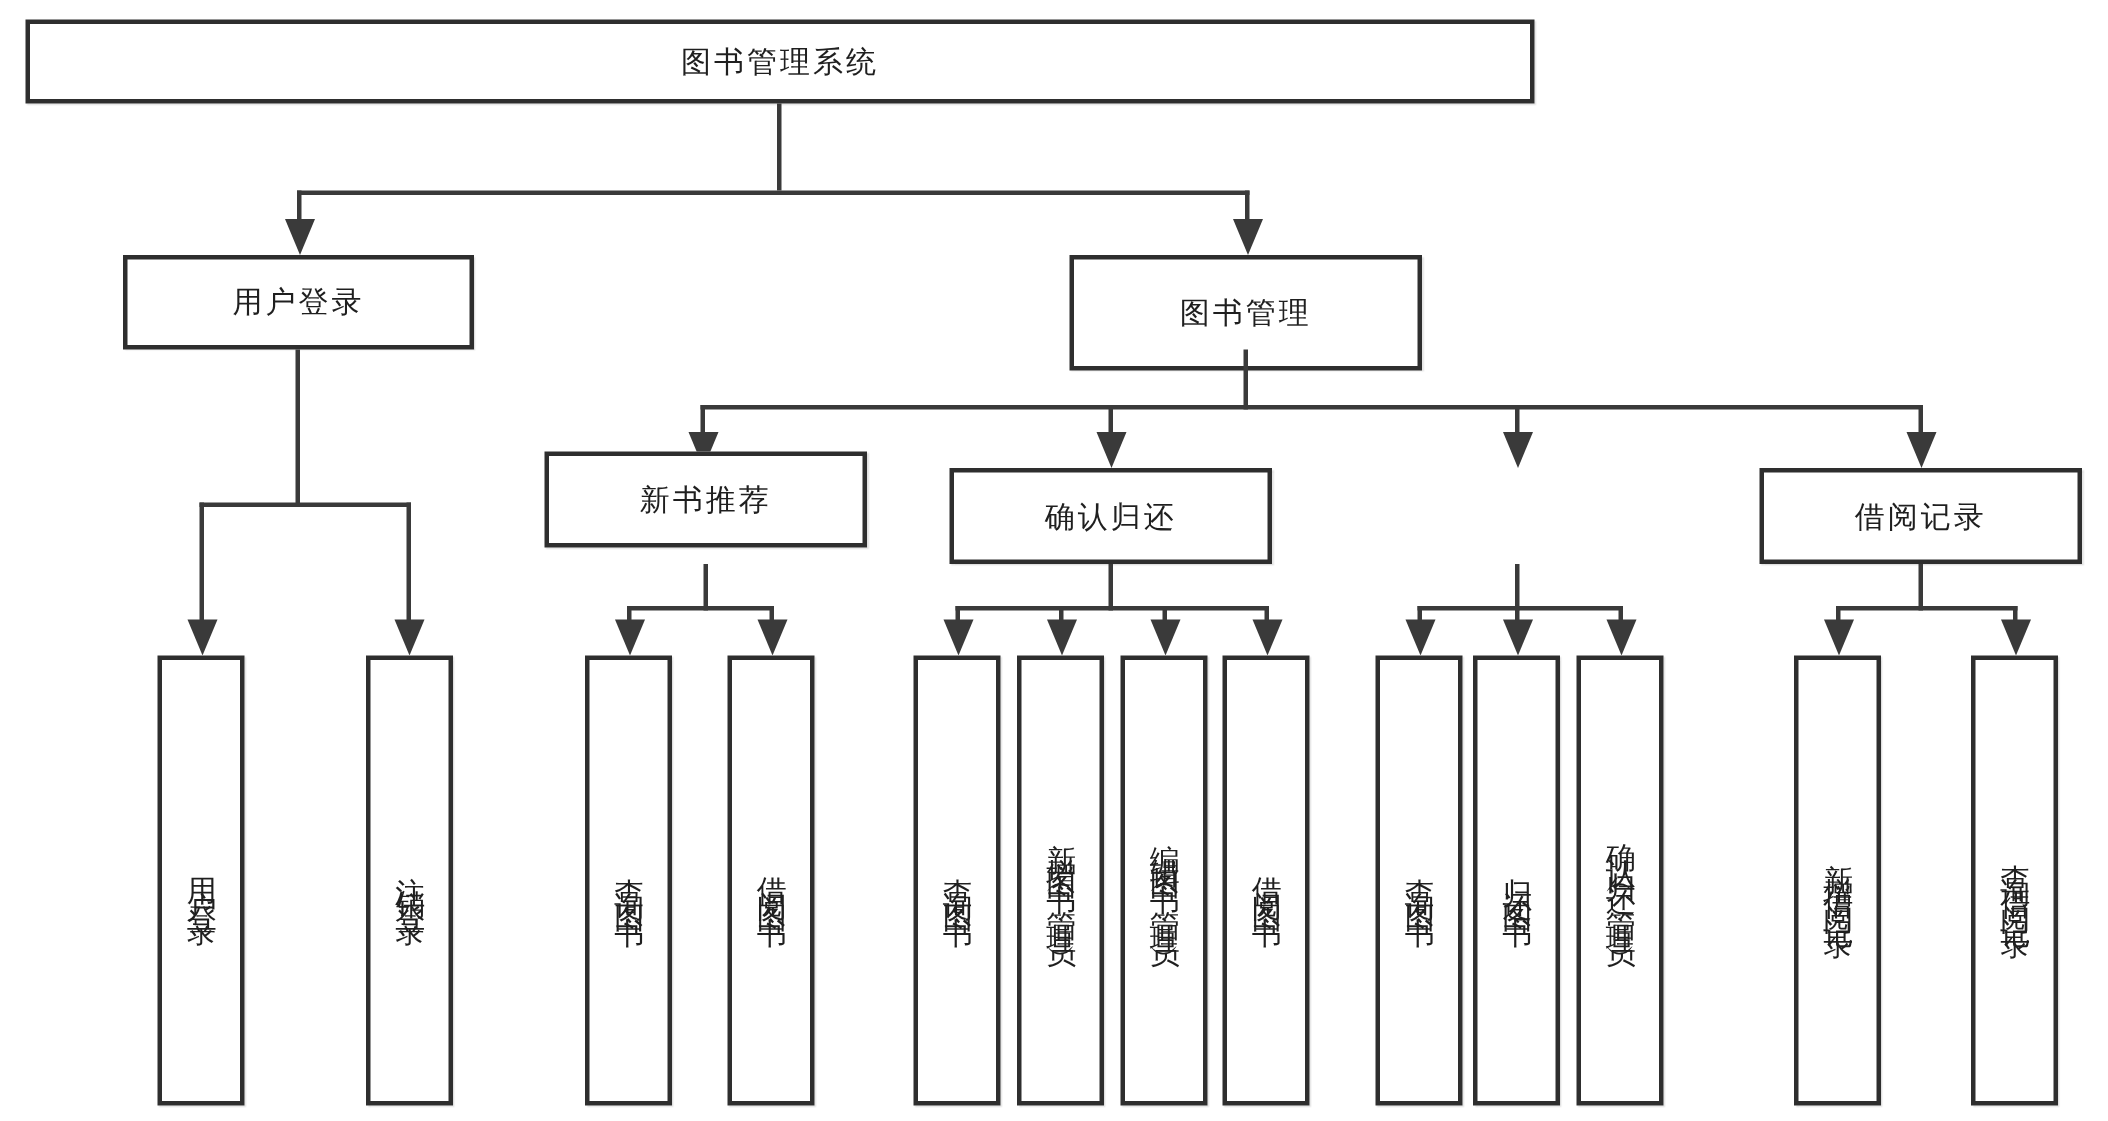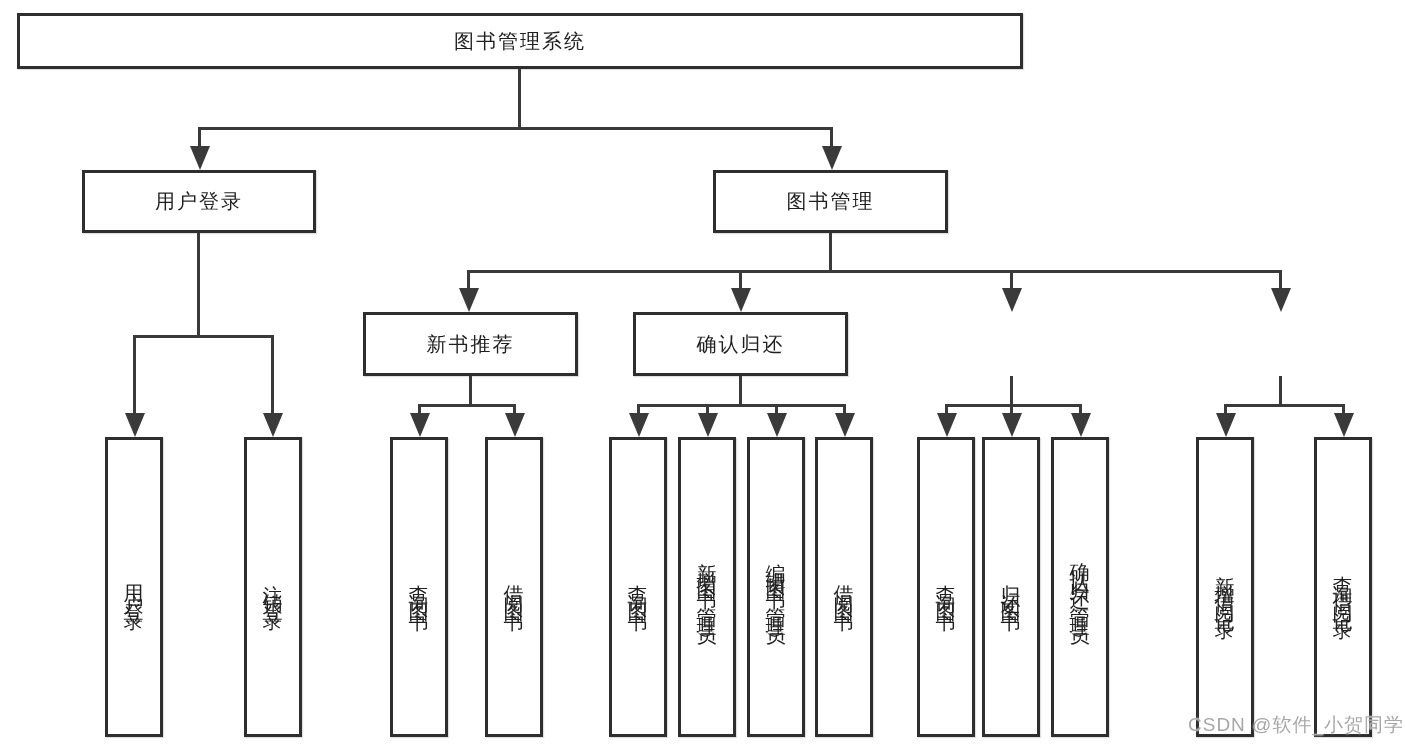--- a/index.html
+++ b/index.html
@@ -77,21 +77,21 @@
   <div class="vl" style="left:518px;top:69px;height:58px"></div>
   <div class="hl" style="left:198px;top:127px;width:635px"></div>
   <div class="vl" style="left:198px;top:127px;height:22px"></div>
   <div class="arrow" style="left:190px;top:146px"></div>
   <div class="vl" style="left:830px;top:127px;height:22px"></div>
   <div class="arrow" style="left:822px;top:146px"></div>
 
   <div class="node h-node" style="left:82px;top:170px;width:234px;height:63px">
     <span>用户登录</span>
   </div>
-  <div class="node h-node" style="left:713px;top:170px;width:235px;height:63px">
+  <div class="node h-node" style="left:713px;top:170px;width:235px;height:77px">
     <span>图书管理</span>
   </div>
 
   <div class="vl" style="left:197px;top:233px;height:104px"></div>
   <div class="hl" style="left:133px;top:335px;width:141px"></div>
   <div class="vl" style="left:133px;top:335px;height:80px"></div>
   <div class="arrow" style="left:125px;top:413px"></div>
   <div class="vl" style="left:271px;top:335px;height:80px"></div>
   <div class="arrow" style="left:263px;top:413px"></div>
 
@@ -99,25 +99,28 @@
   <div class="hl" style="left:467px;top:270px;width:815px"></div>
   <div class="vl" style="left:467px;top:270px;height:20px"></div>
   <div class="arrow" style="left:459px;top:288px"></div>
   <div class="vl" style="left:739px;top:270px;height:20px"></div>
   <div class="arrow" style="left:731px;top:288px"></div>
   <div class="vl" style="left:1010px;top:270px;height:20px"></div>
   <div class="arrow" style="left:1002px;top:288px"></div>
   <div class="vl" style="left:1279px;top:270px;height:20px"></div>
   <div class="arrow" style="left:1271px;top:288px"></div>
 
-  <div class="node h-node" style="left:363px;top:312px;width:215px;height:64px">
+  <div class="node h-node" style="left:363px;top:301px;width:215px;height:64px">
     <span>新书推荐</span>
   </div>
   <div class="node h-node" style="left:633px;top:312px;width:215px;height:64px">
     <span>确认归还</span>
+  </div>
+  <div class="node h-node" style="left:1173px;top:312px;width:215px;height:64px">
+    <span>借阅记录</span>
   </div>
 
   <div class="vl" style="left:469px;top:376px;height:31px"></div>
   <div class="hl" style="left:418px;top:404px;width:98px"></div>
   <div class="vl" style="left:418px;top:404px;height:12px"></div>
   <div class="arrow" style="left:410px;top:413px"></div>
   <div class="vl" style="left:513px;top:404px;height:12px"></div>
   <div class="arrow" style="left:505px;top:413px"></div>
 
   <div class="vl" style="left:739px;top:376px;height:31px"></div>
@@ -184,15 +187,14 @@
     <span>确认归还（管理员）</span>
   </div>
 
   <div class="node v-node" style="left:1196px;top:437px;width:58px;height:300px">
     <span>新增借阅记录</span>
   </div>
   <div class="node v-node" style="left:1314px;top:437px;width:58px;height:300px">
     <span>查询借阅记录</span>
   </div>
 
-  <div class="watermark">CSDN @软件_小贺同学</div>
 
 </div>
 
 </body></html>

